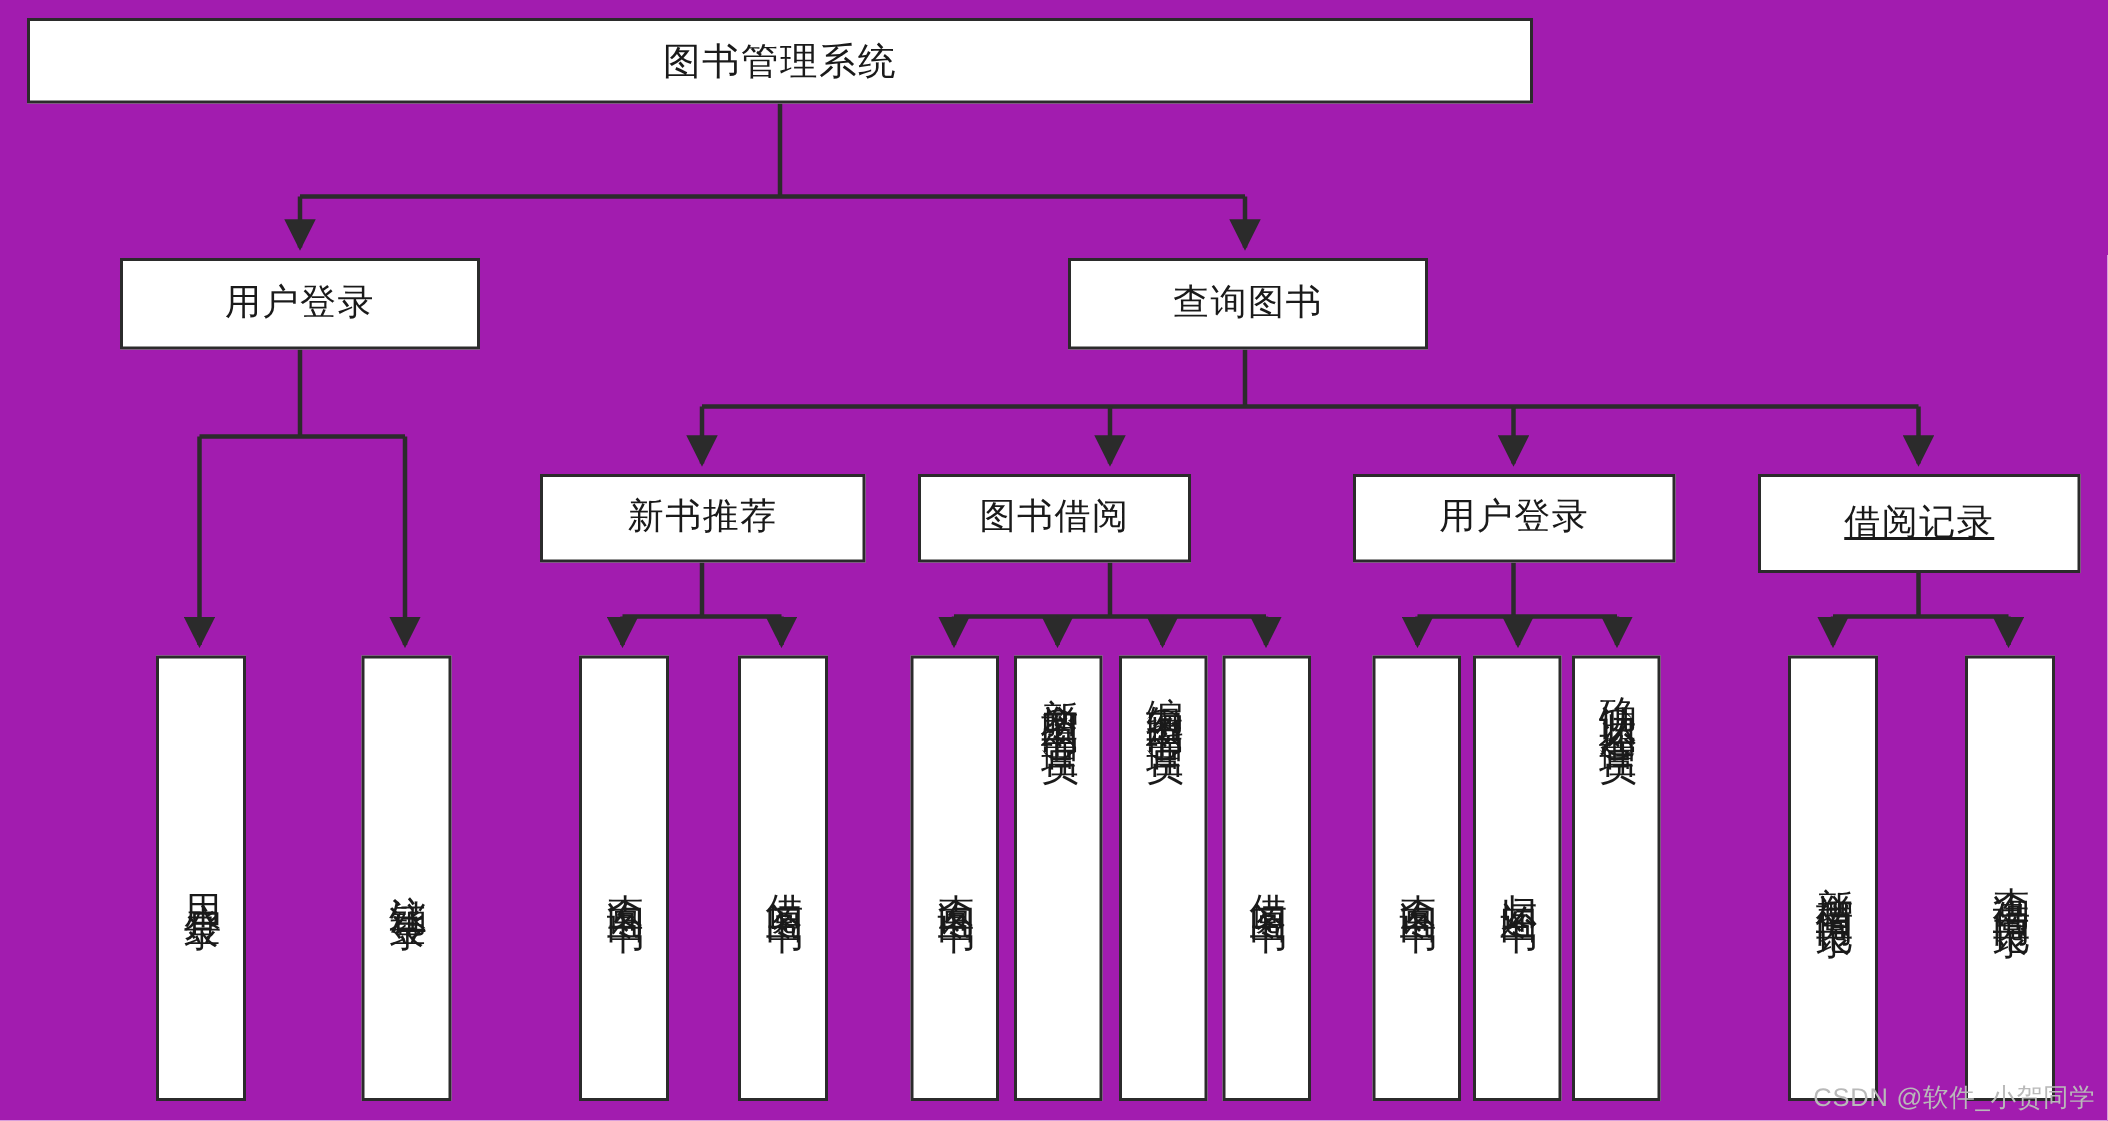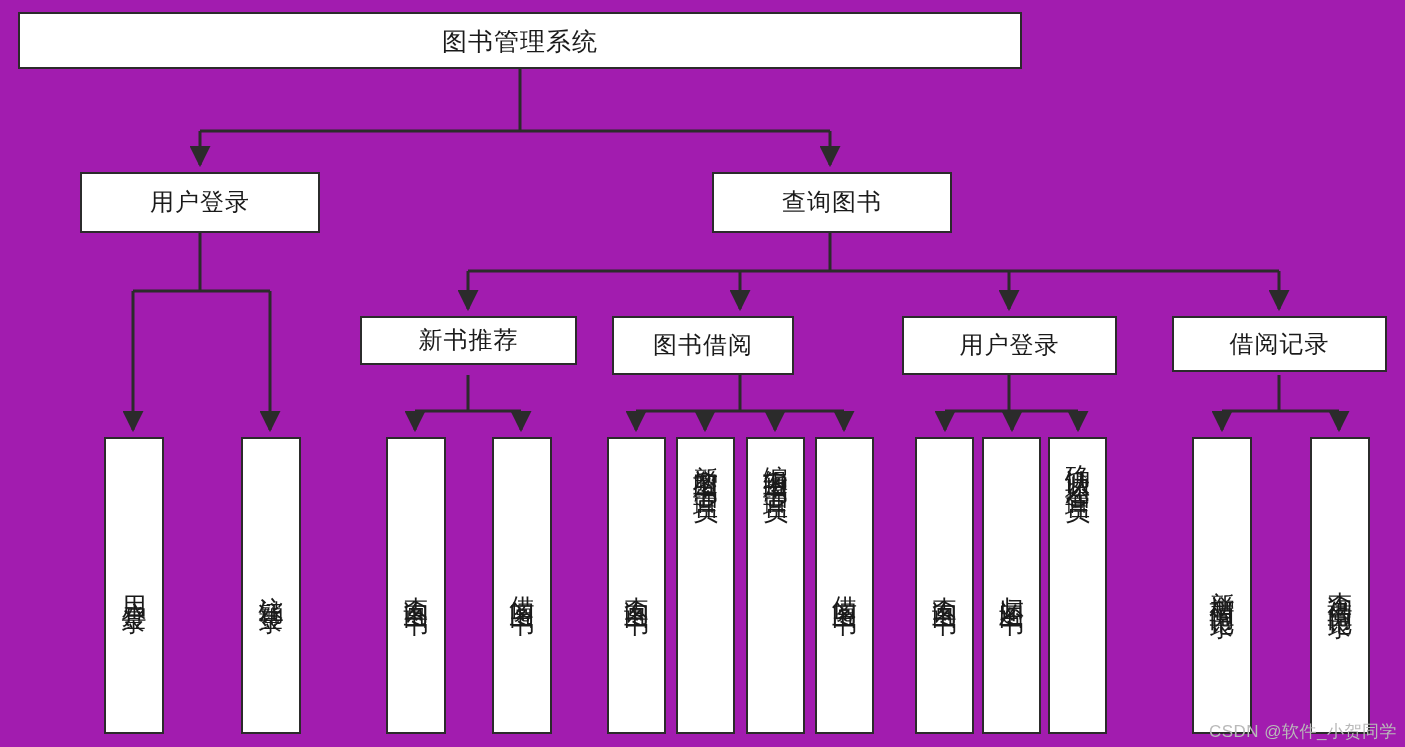--- a/index.html
+++ b/index.html
@@ -132,33 +132,33 @@
   </div>
 
   <div class="node horiz" style="left:80px; top:172px; width:240px; height:61px;">
     <span>用户登录</span>
   </div>
 
   <div class="node horiz" style="left:712px; top:172px; width:240px; height:61px;">
     <span>查询图书</span>
   </div>
 
-  <div class="node horiz" style="left:360px; top:316px; width:217px; height:49px;">
+  <div class="node horiz" style="left:360px; top:316px; width:217px; height:59px;">
     <span>新书推荐</span>
   </div>
 
   <div class="node horiz" style="left:612px; top:316px; width:182px; height:59px;">
     <span>图书借阅</span>
   </div>
 
   <div class="node horiz" style="left:902px; top:316px; width:215px; height:59px;">
     <span>用户登录</span>
   </div>
 
-  <div class="node horiz" style="left:1172px; top:316px; width:215px; height:56px;">
+  <div class="node horiz" style="left:1172px; top:316px; width:215px; height:66px;text-decoration:underline;">
     <span>借阅记录</span>
   </div>
 
   <div class="node vert centered" style="left:104px; top:437px; width:60px; height:297px;">
     <span class="vlabel">用户登录</span>
   </div>
   <div class="node vert centered" style="left:241px; top:437px; width:60px; height:297px;">
     <span class="vlabel">注销登录</span>
   </div>
 

